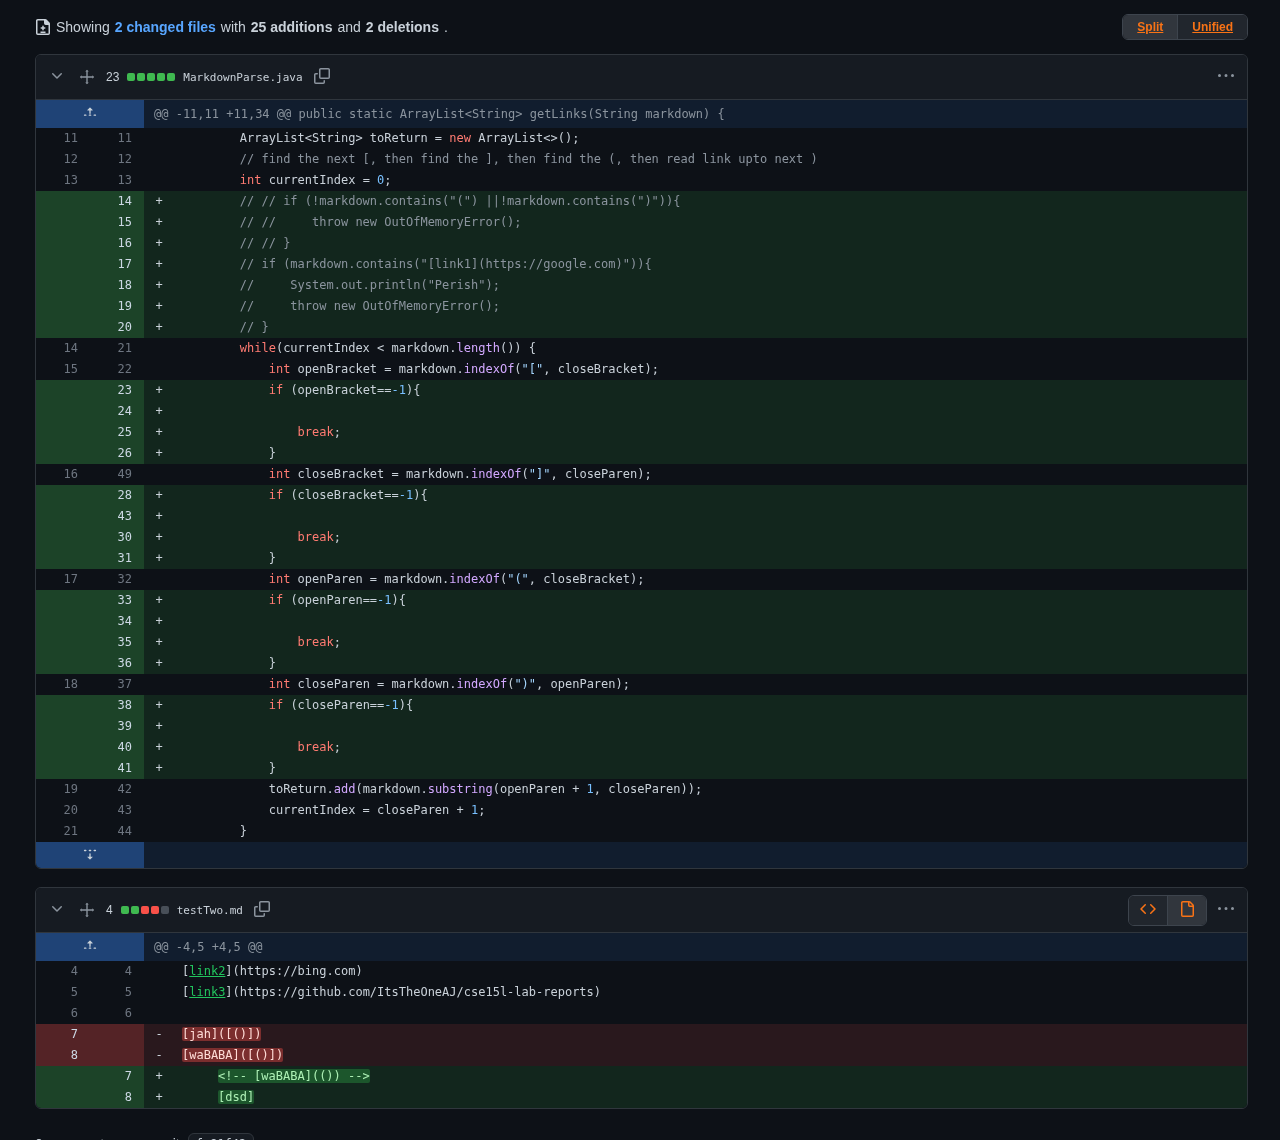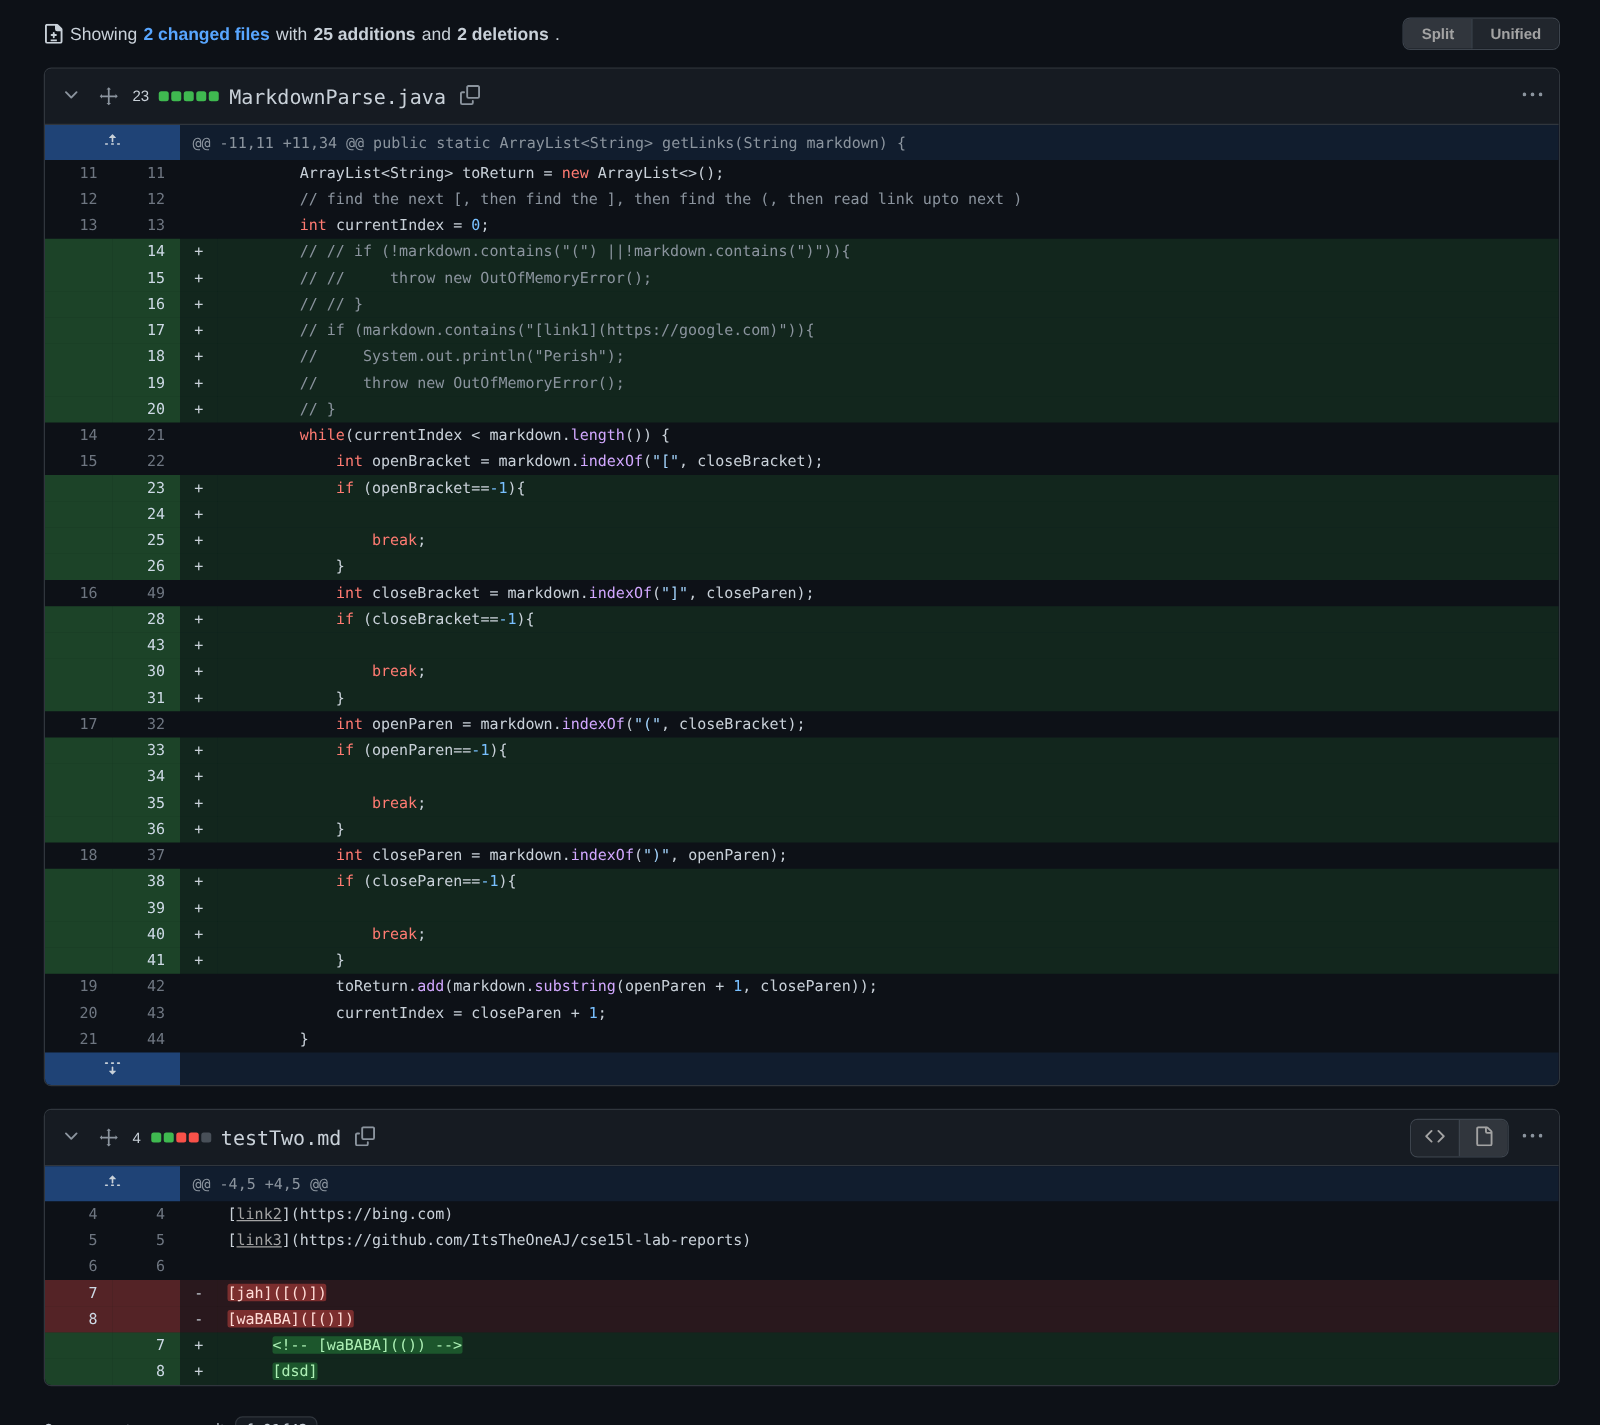--- a/index.html
+++ b/index.html
@@ -18,22 +18,22 @@
   }
   .topbar .icon { color: #c9d1d9; display: flex; align-items: center; }
   .bold { font-weight: 700; }
   .link { color: #58a6ff; font-weight: 700; text-decoration: none; cursor: pointer; }
   .flex-spacer { flex: 1; }
 
   .seg-group {
     display: flex; border: 1px solid #3d444d; border-radius: 6px; overflow: hidden;
   }
   .seg-btn {
-    background: #21262d; color: #a3a3a3; border: 0; padding: 5px 14px;
-    font: 600 12px "Liberation Sans", sans-serif; cursor: pointer;
+    background: #21262d; color: #f97316; border: 0; padding: 5px 14px;
+    font: 600 12px "Liberation Sans", sans-serif; cursor: pointer; text-decoration: underline;
   }
   .seg-btn + .seg-btn { border-left: 1px solid #3d444d; }
   .seg-btn.active { background: #31363d; }
 
   
   .file {
     border: 1px solid #30363d; border-radius: 6px; overflow: hidden;
     margin-bottom: 18px; background: #0d1117;
   }
   .file-header {
@@ -45,21 +45,21 @@
     background: none; border: 0; color: #8b949e; padding: 3px;
     cursor: pointer; display: flex; align-items: center; border-radius: 4px;
   }
   .count { font-size: 12px; color: #c9d1d9; }
   .diffstat { display: flex; gap: 2px; align-items: center; }
   .sq { width: 8px; height: 8px; border-radius: 2px; display: inline-block; }
   .sq-add { background: #3fb950; }
   .sq-del { background: #f85149; }
   .sq-neutral { background: #484f58; }
   .fname {
-    font-family: "DejaVu Sans Mono", monospace; font-size: 16px;
+    font-family: "DejaVu Sans Mono", monospace; font-size: 11px;
     color: #c9d1d9; text-decoration: none; cursor: pointer;
   }
   .iconseg .seg-btn { padding: 5px 11px; display: flex; align-items: center; }
 
   
   .diff-body {
     font-family: "DejaVu Sans Mono", monospace; font-size: 12px; line-height: 21px;
     background: #0d1117;
   }
   .drow { display: flex; align-items: stretch; }
@@ -86,21 +86,21 @@
   .expandrow .expander { height: 26px; }
   .expand-fill { flex: 1; }
 
   
   .seg-p   { color: #c9d1d9; }
   .seg-k   { color: #ff7b72; }
   .seg-c   { color: #8b949e; }
   .seg-s   { color: #a5d6ff; }
   .seg-num { color: #79c0ff; }
   .seg-fn  { color: #d2a8ff; }
-  .seg-l   { color: #a3a3a3; text-decoration: underline; }
+  .seg-l   { color: #22c55e; text-decoration: underline; }
   .seg-dw  { background: rgba(248,81,73,.4); color: #ffdcd7; border-radius: 2px; }
   .seg-aw  { background: rgba(46,160,67,.4); color: #adf0b5; border-radius: 2px; margin-left: 36px; }
 
   
   .commit-footer {
     display: flex; align-items: center; gap: 8px;
     font-size: 14px; color: #c9d1d9; padding: 6px 0;
   }
   .sha-chip {
     font-family: "DejaVu Sans Mono", monospace; font-size: 12px;

